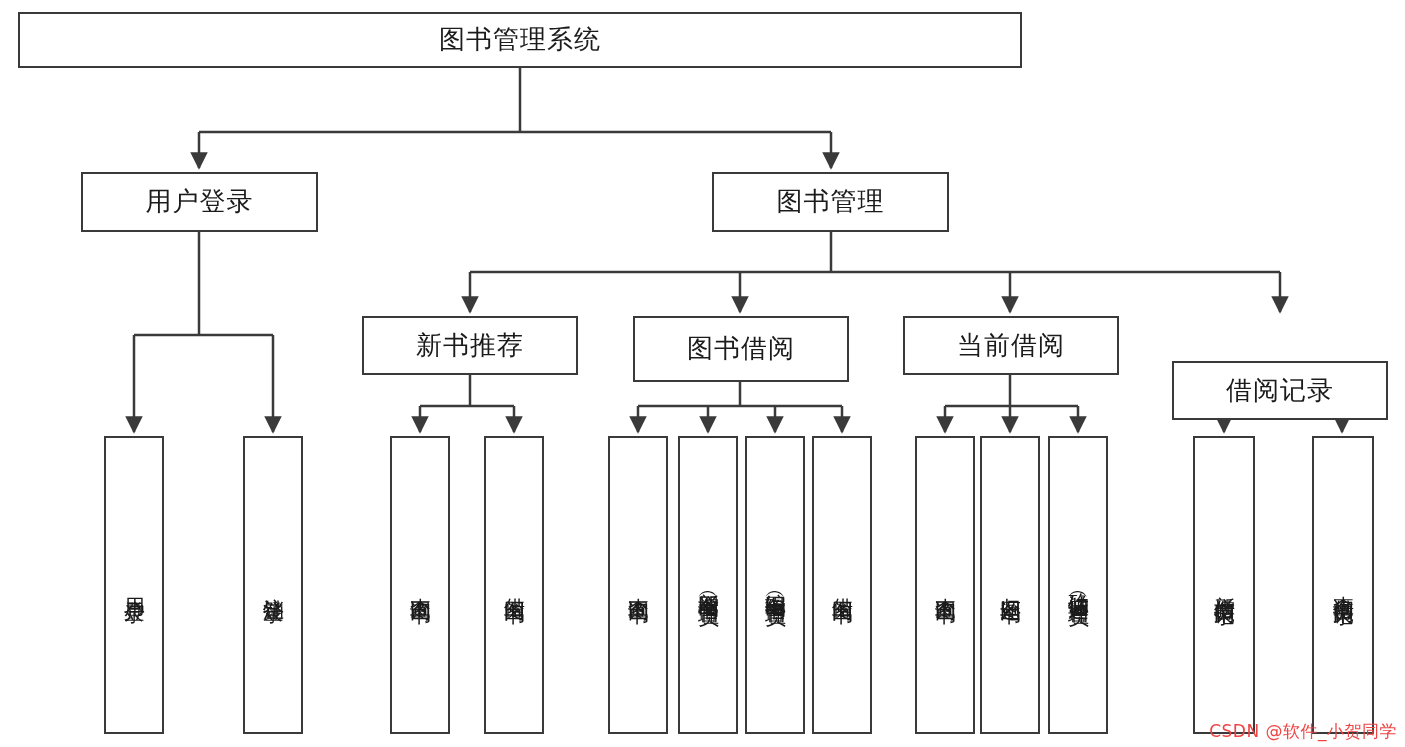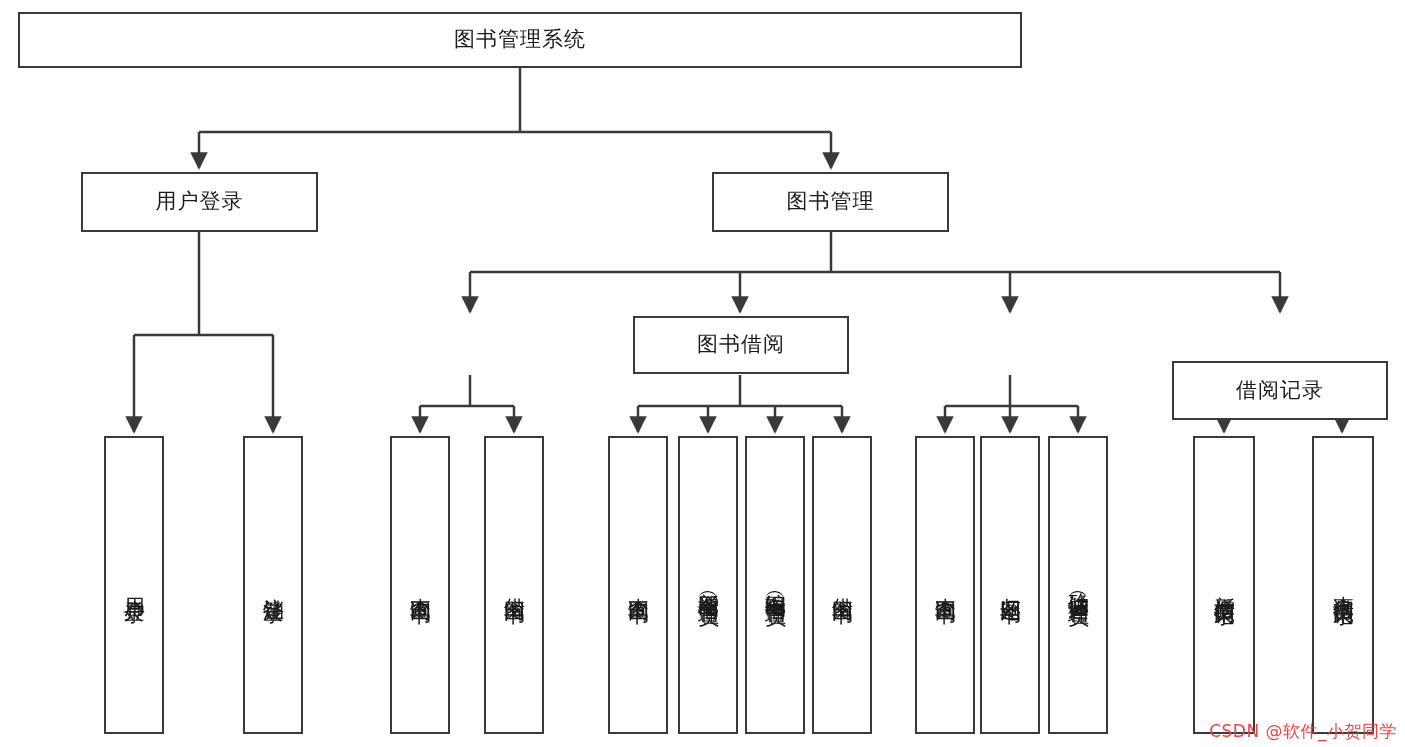--- a/index.html
+++ b/index.html
@@ -29,21 +29,21 @@
     position: absolute;
     box-sizing: border-box;
     border: 2px solid #3a3a3a;
     background: #ffffff;
     display: flex;
     align-items: center;
     justify-content: center;
     color: #1b1b1b;
   }
   .node.horizontal {
-    font-size: 21px;
+    font-size: 26px;
     line-height: 1.2;
     letter-spacing: 1px;
   }
   .node.vertical {
     writing-mode: vertical-rl;
     text-orientation: upright;
     font-size: 21px;
     line-height: 1.18;
     letter-spacing: 2px;
     align-items: center;
@@ -127,22 +127,28 @@
     <span class="label">图书管理系统</span>
   </div>
 
   <div class="node horizontal" style="left:81px; top:172px; width:237px; height:60px;">
     <span class="label">用户登录</span>
   </div>
   <div class="node horizontal" style="left:712px; top:172px; width:237px; height:60px;">
     <span class="label">图书管理</span>
   </div>
 
-  <div class="node horizontal" style="left:633px; top:316px; width:216px; height:58px;justify-content:center;">
+  <div class="node horizontal" style="left:362px; top:316px; width:216px; height:59px;">
+    <span class="label">新书推荐</span>
+  </div>
+  <div class="node horizontal" style="left:633px; top:316px; width:216px; height:66px;justify-content:center;">
     <span class="label">图书借阅</span>
+  </div>
+  <div class="node horizontal" style="left:903px; top:316px; width:216px; height:59px;">
+    <span class="label">当前借阅</span>
   </div>
   <div class="node horizontal" style="left:1172px; top:316px; width:216px; height:59px;margin-top:45px;">
     <span class="label">借阅记录</span>
   </div>
 
   <div class="node vertical" style="left:104px; top:436px; width:60px; height:298px;">
     <span class="label">用户登录</span>
   </div>
   <div class="node vertical" style="left:243px; top:436px; width:60px; height:298px;">
     <span class="label">注销登录</span>

